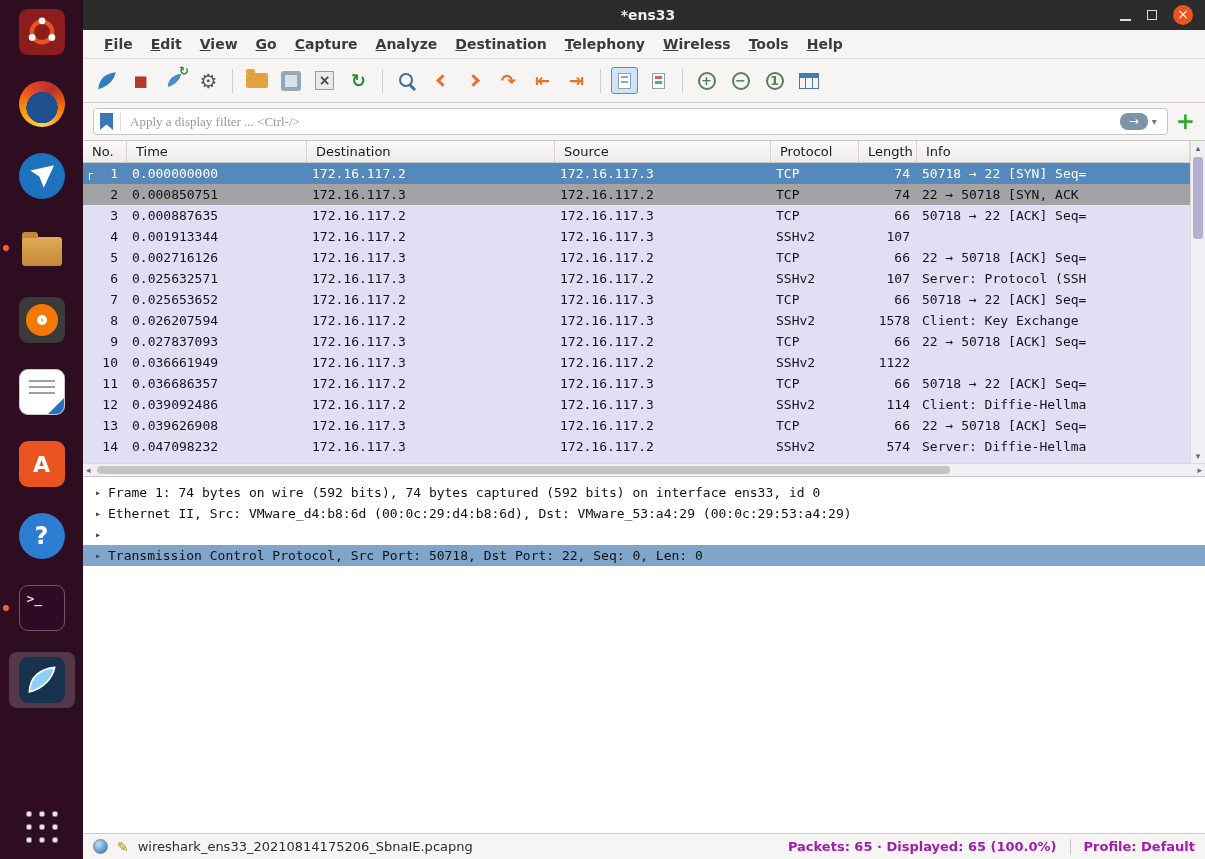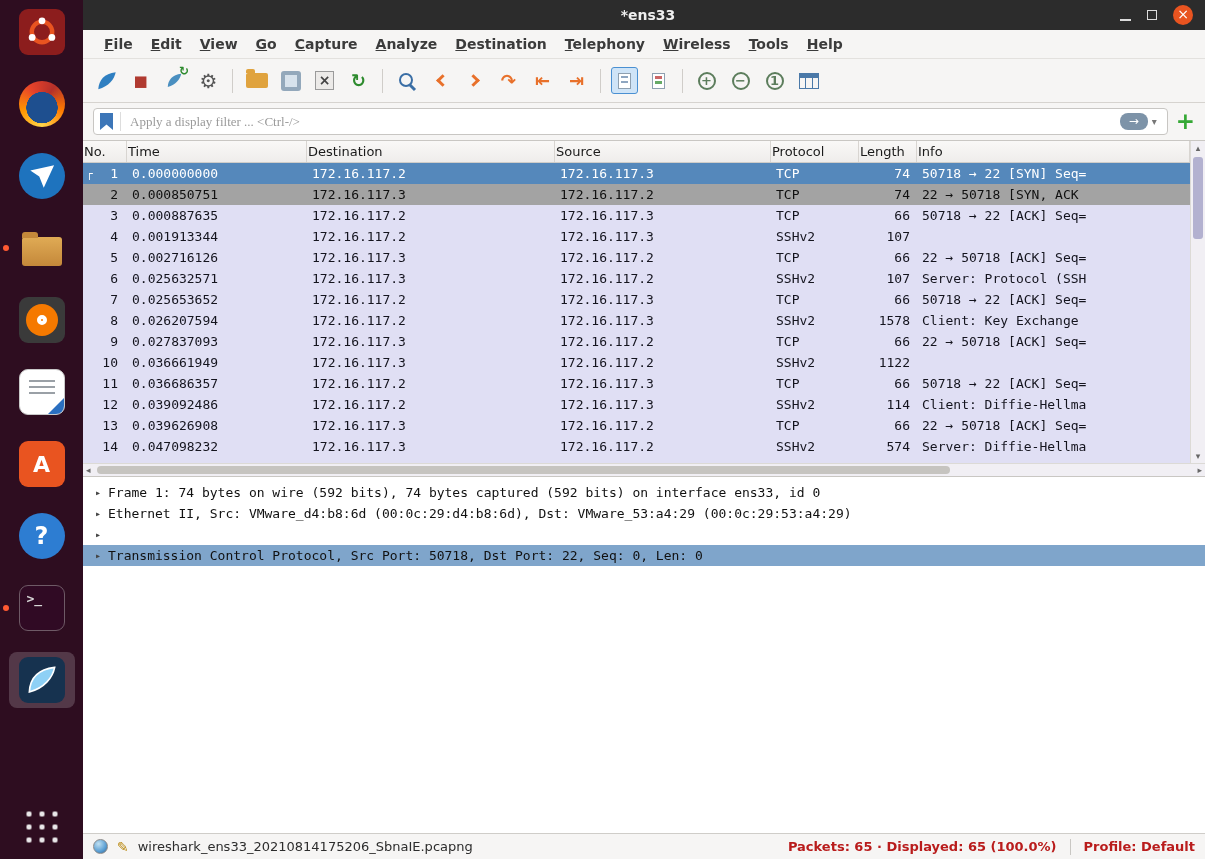--- a/index.html
+++ b/index.html
@@ -78,21 +78,21 @@
   .filter-divider{width:1px;height:19px;background:#ddd;margin-right:7px;flex:none;}
   .filter-input{flex:1;border:none;outline:none;font-size:13px;color:#333;font-family:Liberation Serif, serif;background:transparent;}
   .filter-input::placeholder{color:#9a9a9a;}
   .apply-btn{width:28px;height:17px;background:#7d93a8;border-radius:8px;color:#fff;font-size:12px;line-height:16px;text-align:center;flex:none;}
   .filter-caret{color:#777;font-size:10px;margin:0 4px;flex:none;}
   .filter-add{color:#35a835;font-size:23px;font-weight:bold;line-height:23px;}
 
   
   .plist{height:322px;position:relative;padding-right:15px;background:#fff;flex:none;}
   .plist-header{display:grid;grid-template-columns:44px 180px 248px 216px 88px 58px 1fr;height:22px;background:linear-gradient(#f9f8f7,#efedeb);border-bottom:1px solid #cfcdc9;font-size:13px;color:#1a1a1a;}
-  .hcell{padding:0 1px;line-height:21px;border-right:1px solid #d8d5d1;white-space:nowrap;overflow:hidden;}
+  .hcell{padding:0 9px;line-height:21px;border-right:1px solid #d8d5d1;white-space:nowrap;overflow:hidden;}
   .prows{height:300px;overflow:hidden;background:#fff;}
   .prow{display:grid;grid-template-columns:44px 180px 248px 216px 88px 58px 1fr;height:21px;line-height:21px;font-family:"DejaVu Sans Mono",monospace;font-size:13px;color:#14141e;background:#e0dff4;}
   .prow.selected{background:#5588bb;color:#fff;}
   .prow.gray{background:#a3a3a3;color:#101010;}
   .prow.partial{height:6px;overflow:hidden;}
   .pcell{white-space:nowrap;overflow:hidden;}
   .c-no{text-align:right;padding-right:9px;position:relative;}
   .rowmarker{position:absolute;left:3px;top:0;font-size:11px;}
   .c-time,.c-source,.c-destination,.c-protocol,.c-info{padding-left:5px;}
   .c-length{text-align:right;padding-right:7px;}
@@ -112,21 +112,21 @@
   .detail-line{height:21px;display:flex;align-items:center;white-space:nowrap;overflow:hidden;}
   .detail-line.selected{background:#7fa5cb;}
   .exp{width:16px;margin-left:7px;text-align:center;color:#444;font-size:10px;flex:none;}
   .dtext{margin-left:2px;}
 
   
   .statusbar{height:26px;background:#f6f5f4;border-top:1px solid #cfcdc9;display:flex;align-items:center;font-size:13px;color:#2d2d2d;padding:0 10px;gap:9px;flex:none;}
   .expert-dot{width:15px;height:15px;border-radius:50%;background:radial-gradient(circle at 35% 30%,#bfe0f2,#5a9fd4 60%,#33618f);border:1px solid #8a8a8a;flex:none;}
   .pencil{font-size:14px;color:#b8860b;flex:none;}
   .spacer{flex:1;}
-  .status-strong{font-weight:600;color:#b91c1c;white-space:nowrap;}
+  .status-strong{font-weight:600;color:#a21caf;white-space:nowrap;}
   .status-divider{width:1px;height:16px;background:#c9c7c3;margin:0 4px;}
 </style>
 </head>
 <body>
 
 <div class="screen">
 
   <aside class="dock">
     <div class="dock-item">
       <span class="tile tile-ubuntu">

